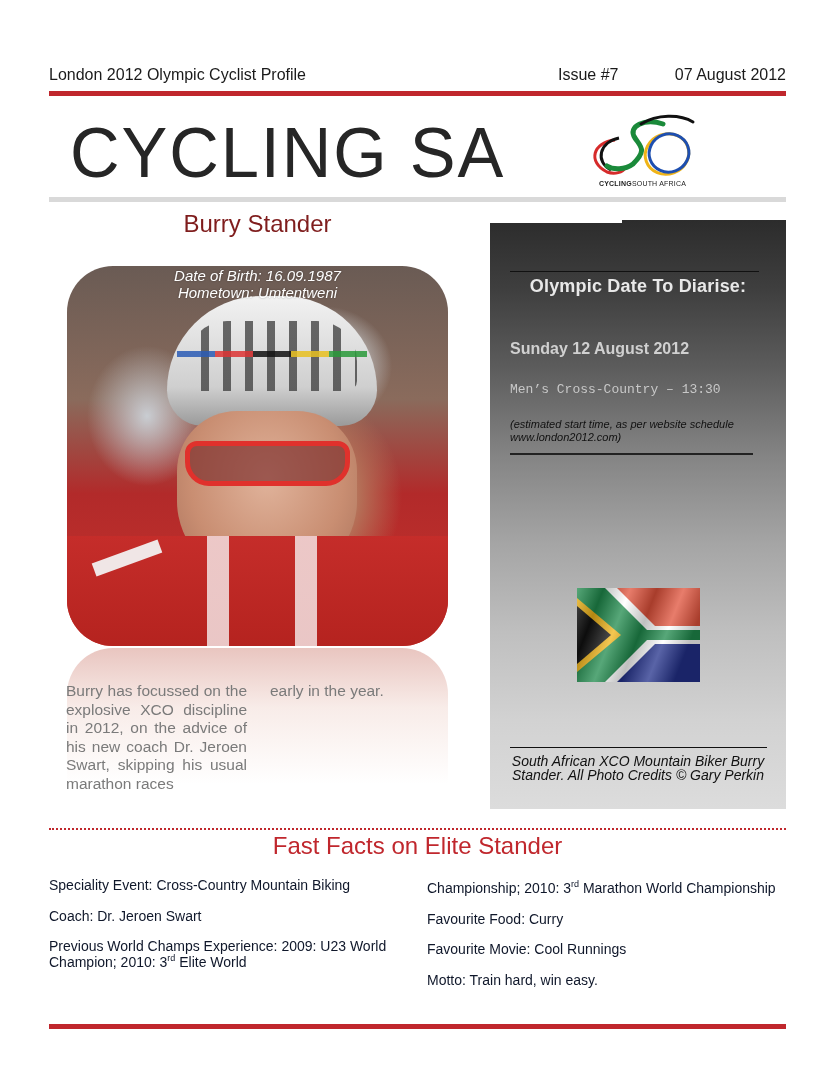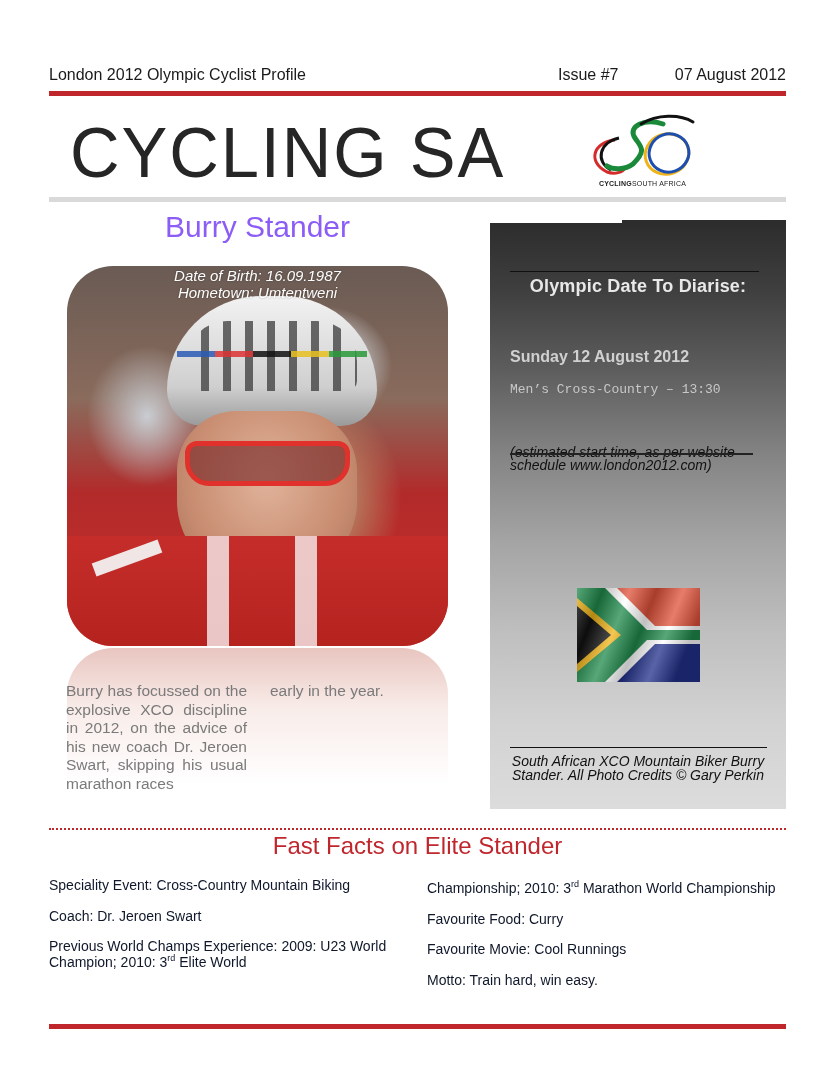--- a/index.html
+++ b/index.html
@@ -12,21 +12,21 @@
   .topbar .date { position: absolute; right: 0; top: 0; }
   .redrule { position: absolute; left: 49px; width: 737px; height: 5px; background: #c0272d; }
   .grayrule { position: absolute; left: 49px; top: 197px; width: 737px; height: 5px; background: #d9d9d9; }
 
   .masthead { position: absolute; left: 70px; top: 113px; font-family: "Liberation Sans", sans-serif; font-size: 70px; letter-spacing: 2px; color: #262626; font-weight: normal; line-height: 80px; transform: scaleX(0.98); transform-origin: left; }
 
   .logo { position: absolute; left: 585px; top: 112px; width: 115px; height: 80px; }
   .logo-text { position: absolute; left: 0; top: 68px; width: 115px; text-align: center; font-size: 7px; font-family: "Liberation Sans", sans-serif; color: #222; letter-spacing: 0.2px; }
   .logo-text b { font-weight: bold; }
 
-  .name-title { position: absolute; left: 60px; top: 210px; width: 395px; text-align: center; font-size: 30px; color: #8b5cf6; font-family: "Liberation Sans", sans-serif; }
+  .name-title { position: absolute; left: 60px; top: 210px; width: 395px; text-align: center; font-size: 24px; color: #7f1d1d; font-family: "Liberation Sans", sans-serif; }
 
   .photo { position: absolute; left: 67px; top: 266px; width: 381px; height: 380px; border-radius: 46px; overflow: hidden;
     background:
       radial-gradient(ellipse 60px 50px at 255px 375px, #ffffff 0%, rgba(255,255,255,0) 100%),
       radial-gradient(ellipse 70px 60px at 255px 100px, #e8e8e8 0%, #bfbfbf 50%, rgba(180,180,180,0) 100%),
       radial-gradient(ellipse 60px 70px at 80px 150px, #c9cdd2 0%, rgba(150,150,150,0) 100%),
       radial-gradient(ellipse 110px 110px at 225px 230px, #d8a388 0%, #b57a5e 55%, rgba(160,100,80,0) 100%),
       linear-gradient(180deg, #6a5b54 0%, #8a6b5c 35%, #b22a2a 60%, #c8342d 100%);
   }
   .photo .helmet { position: absolute; left: 100px; top: 30px; width: 210px; height: 130px; border-radius: 105px 105px 40px 40px; background: linear-gradient(180deg, #f2f2f2 0%, #cfcfcf 70%, #9a9a9a 100%); }
@@ -47,23 +47,23 @@
   .bio.col1 { left: 66px; width: 181px; }
   .bio.col2 { left: 270px; width: 178px; }
   .bio p + p { margin-top: 14px; }
 
   .sidebox { position: absolute; left: 490px; top: 220px; width: 296px; height: 589px;
     background: linear-gradient(180deg, #2c2c2c 0%, #3f3f3f 12%, #5c5c5c 25%, #848484 40%, #a5a5a5 55%, #bfbfbf 70%, #d2d2d2 85%, #dcdcdc 100%); }
   .sidebox .notch { position: absolute; left: 0; top: 0; width: 132px; height: 3px; background: #fff; }
   .sidebox .rule { position: absolute; left: 20px; width: 249px; height: 1px; background: #111; }
   .sidebox .dashrule { position: absolute; left: 20px; width: 243px; height: 2px; background: #222; }
   .sidebox .heading { position: absolute; left: 0; top: 56px; width: 296px; text-align: center; font-size: 18px; font-weight: bold; color: #e8e8e8; font-family: "Liberation Sans", sans-serif; letter-spacing: 0.2px; }
-  .sidebox .date { position: absolute; left: 20px; top: 128px; font-size: 16px; font-weight: bold; color: #d0d0d0; font-family: "Liberation Sans", sans-serif; }
+  .sidebox .date { position: absolute; left: 20px; top: 120px; font-size: 16px; font-weight: bold; color: #d0d0d0; font-family: "Liberation Sans", sans-serif; }
   .sidebox .event { position: absolute; left: 20px; top: 162px; font-size: 13px; color: #c8c8c8; font-family: Liberation Mono, monospace; text-align: center; }
-  .sidebox .note { position: absolute; left: 20px; top: 198px; width: 260px; font-size: 14px; font-style: italic; line-height: 13px; color: #111; font-family: "Liberation Sans", sans-serif; margin-top: 28px; }
+  .sidebox .note { position: absolute; left: 20px; top: 198px; width: 260px; font-size: 11px; font-style: italic; line-height: 13px; color: #111; font-family: "Liberation Sans", sans-serif; }
   .sidebox .flag { position: absolute; left: 87px; top: 368px; width: 123px; height: 94px; overflow: hidden; }
   .sidebox .photo-credit { position: absolute; left: 20px; top: 534px; width: 256px; font-size: 14px; font-style: italic; line-height: 14px; color: #111; text-align: center; font-family: "Liberation Sans", sans-serif; }
 
   .dotrule { position: absolute; left: 49px; top: 828px; width: 737px; height: 0; border-top: 2px dotted #c0272d; }
   .facts-title { position: absolute; left: 49px; top: 832px; width: 737px; text-align: center; font-size: 24px; color: #c0272d; font-family: "Liberation Sans", sans-serif; }
 
   .facts { position: absolute; font-size: 14px; line-height: 15.5px; color: #0f172a; font-family: "Liberation Sans", sans-serif; }
   .facts.col1 { left: 49px; top: 878px; width: 370px; }
   .facts.col2 { left: 427px; top: 881px; width: 360px; }
   .facts .item { margin-bottom: 15px; }

